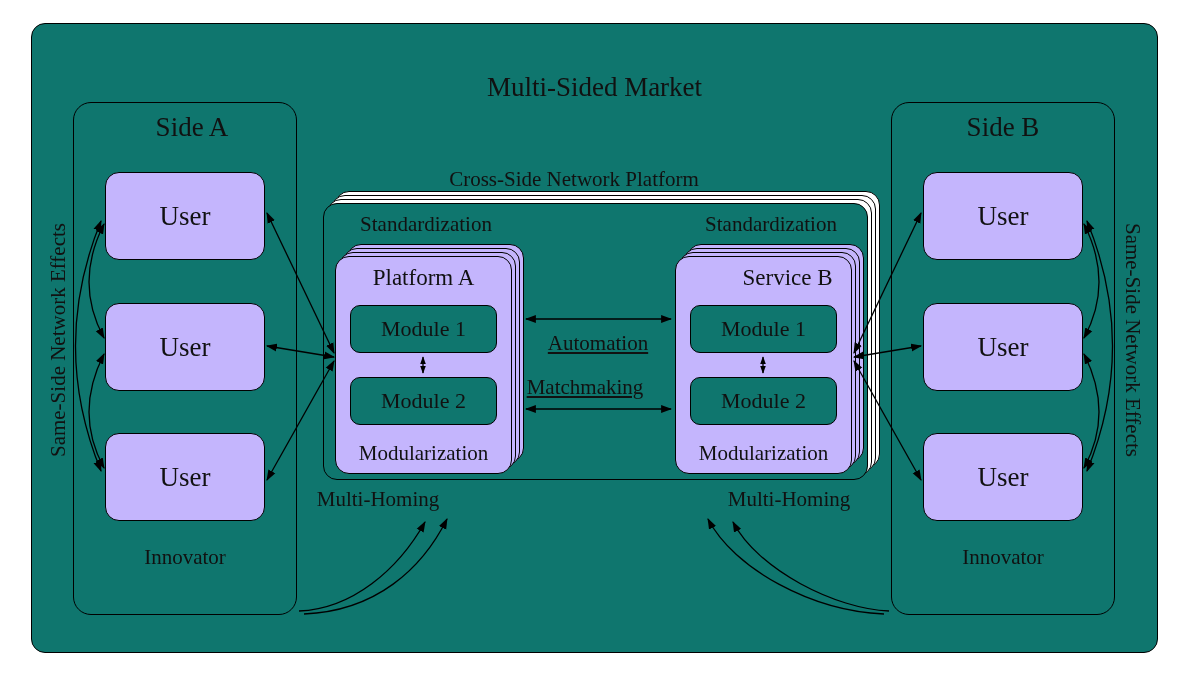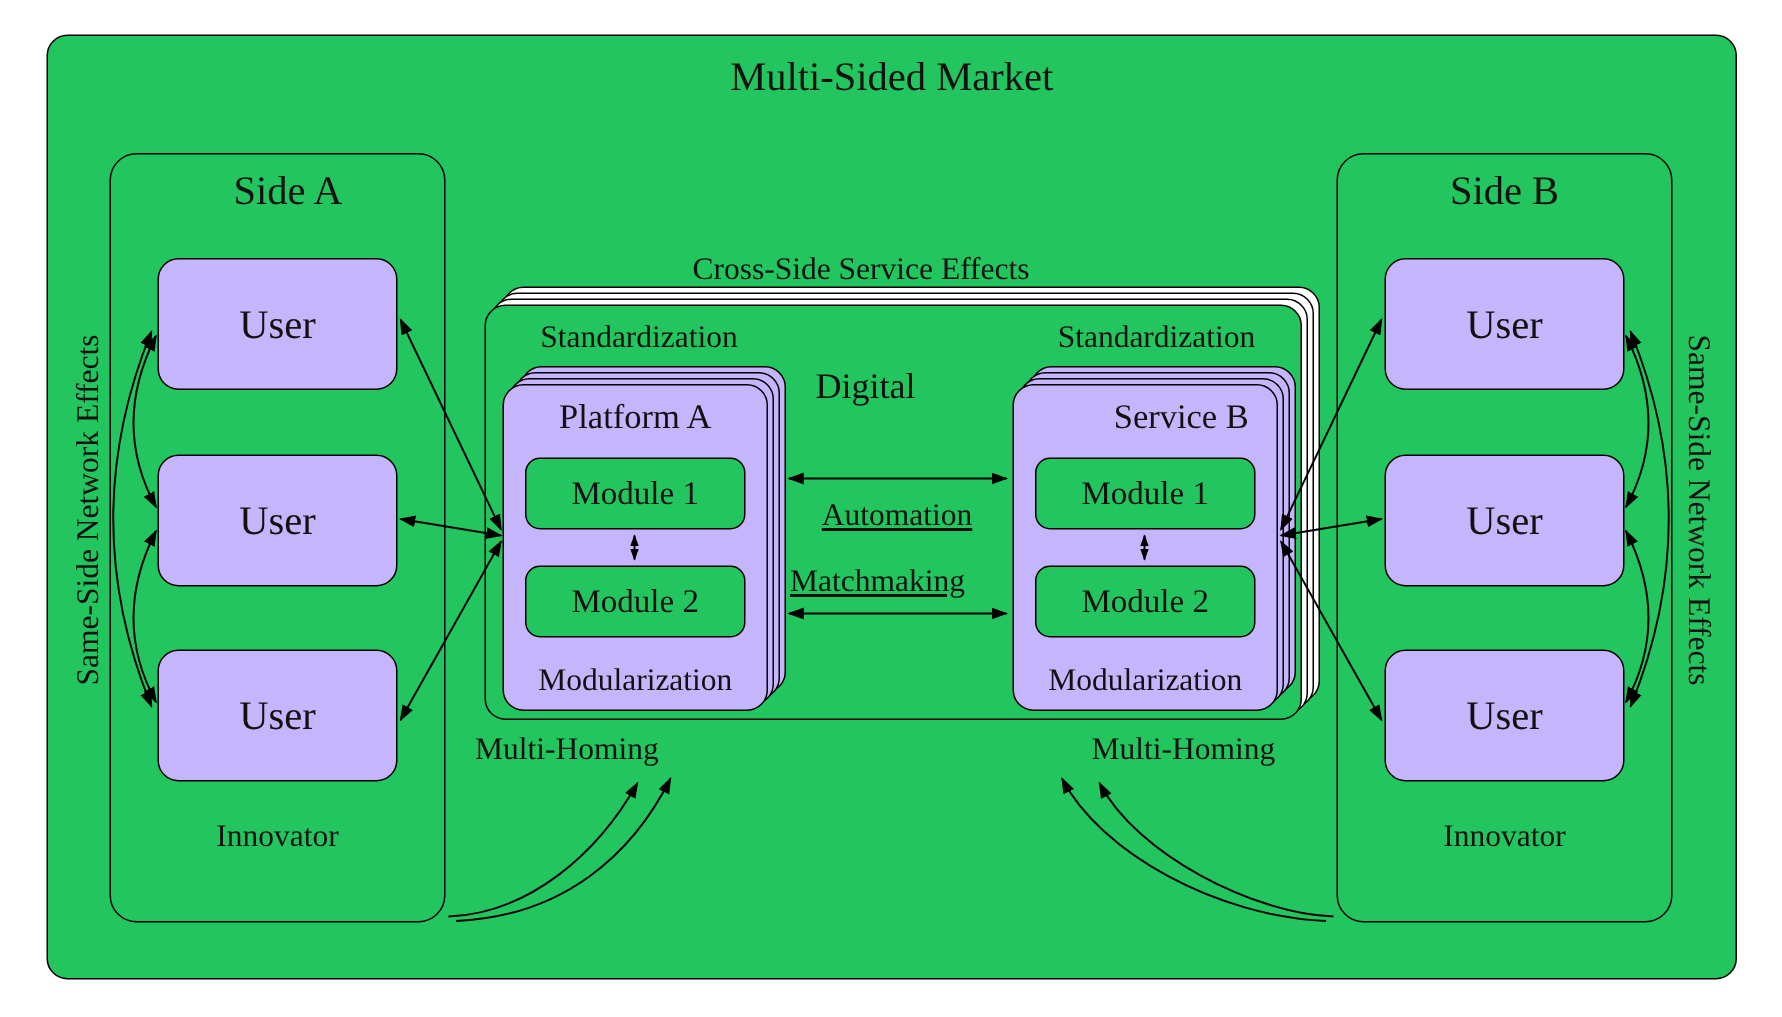--- a/index.html
+++ b/index.html
@@ -1,26 +1,26 @@
 <!DOCTYPE html>
 <html><head>
 <meta charset="utf-8">
 <style>
   html,body{margin:0;padding:0;background:#ffffff;}
   body{width:1188px;height:678px;position:relative;overflow:hidden;
        font-family:"Liberation Serif","DejaVu Serif",serif;color:#111;}
   .abs{position:absolute;box-sizing:border-box;}
-  .box{border:1.6px solid #000;background:#22c55e;}
+  .box{border:1.6px solid #000;background:#0f766e;}
   .round-lg{border-radius:18px;}
   .round-md{border-radius:14px;}
   .round-sm{border-radius:10px;}
   .gray{background:#c4b5fd;}
   .lbl{position:absolute;box-sizing:border-box;text-align:center;white-space:nowrap;
        line-height:1.18;}
-  .fs-title{font-size:27px;}
+  .fs-title{font-size:27px;margin-top:36px;}
   .fs-side{font-size:27px;}
   .fs-user{font-size:27px;}
   .fs-service{font-size:23px;}
   .fs-plat{font-size:24px;line-height:1.3;}
   .fs-med{font-size:21px;}
   .fs-mod{font-size:22px;}
   .vtext{font-size:21px;width:300px;height:28px;line-height:28px;}
   .flexc{display:flex;align-items:center;justify-content:center;}
   #arrows{position:absolute;left:0;top:0;z-index:50;pointer-events:none;}
   .stack{border:1.5px solid #000;}
@@ -58,32 +58,31 @@
   <span>User</span>
 </div>
 <div class="abs box round-md gray flexc fs-user" style="left:923px;top:433px;width:160px;height:88px;">
   <span>User</span>
 </div>
 
 <div class="lbl fs-med" style="left:891px;top:545px;width:224px;">Innovator</div>
 
 <div class="lbl vtext" style="left:983px;top:326px;transform:rotate(90deg);">Same-Side Network Effects</div>
 
-<div class="lbl fs-med" style="left:424px;top:167px;width:300px;">Cross-Side Service Effects</div>
+<div class="lbl fs-med" style="left:424px;top:167px;width:300px;">Cross-Side Network Platform</div>
 
 <div class="abs stack round-md" style="left:335px;top:191px;width:545px;height:277px;background:#fff;z-index:5;"></div>
 <div class="abs stack round-md" style="left:331px;top:195px;width:545px;height:277px;background:#fff;z-index:6;"></div>
 <div class="abs stack round-md" style="left:327px;top:199px;width:545px;height:277px;background:#fff;z-index:7;"></div>
 <div class="abs box round-md" style="left:323px;top:203px;width:545px;height:277px;z-index:8;"></div>
 
 <div class="lbl fs-med" style="left:326px;top:212px;width:200px;z-index:20;">Standardization</div>
 <div class="lbl fs-med" style="left:671px;top:212px;width:200px;z-index:20;">Standardization</div>
 
 <div class="lbl fs-plat" style="left:477px;top:243px;width:200px;z-index:20;">
-  <div>Digital</div>
 </div>
 
 <div class="lbl fs-med" style="left:498px;top:331px;width:200px;z-index:20;text-decoration:underline;">Automation</div>
 <div class="lbl fs-med" style="left:485px;top:375px;width:200px;z-index:20;text-decoration:underline;">Matchmaking</div>
 
 <div class="lbl fs-med" style="left:278px;top:487px;width:200px;">Multi-Homing</div>
 <div class="lbl fs-med" style="left:689px;top:487px;width:200px;">Multi-Homing</div>
 
 <div class="abs stack round-md gray" style="left:347px;top:244px;width:177px;height:218px;z-index:10;"></div>
 <div class="abs stack round-md gray" style="left:343px;top:248px;width:177px;height:218px;z-index:11;"></div>

